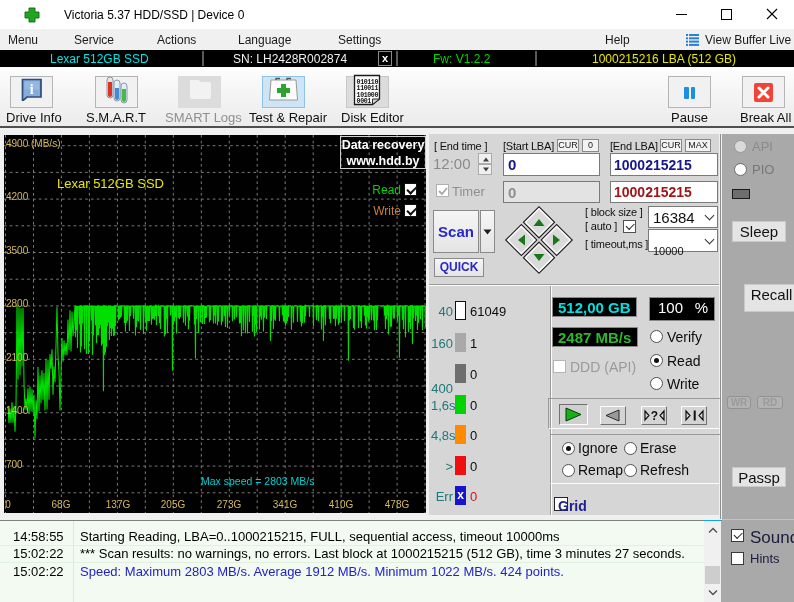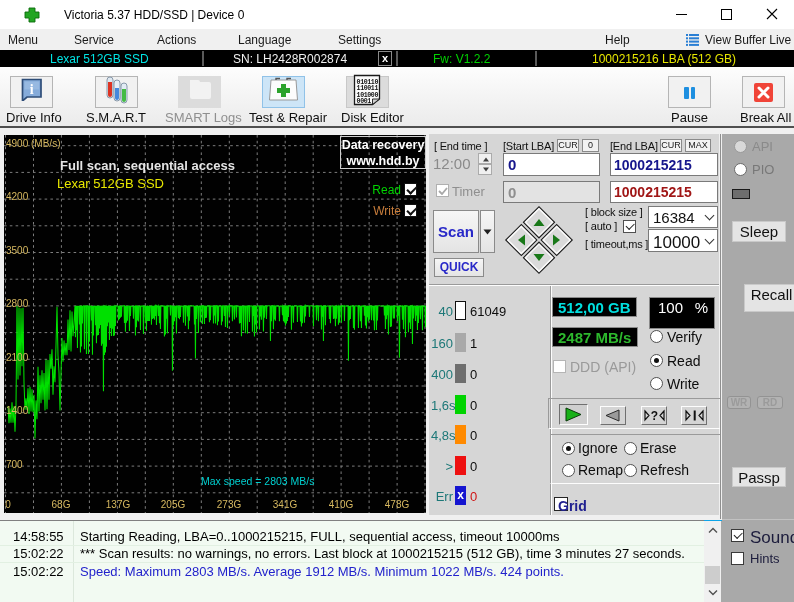--- a/index.html
+++ b/index.html
@@ -184,21 +184,20 @@
       <div class="abs gy" style="top:270px">1400</div>
       <div class="abs gy" style="top:324px">700</div>
       <div class="abs gx" style="left:0px;width:8px">0</div>
       <div class="abs gx" style="left:43px">68G</div>
       <div class="abs gx" style="left:100px">137G</div>
       <div class="abs gx" style="left:155px">205G</div>
       <div class="abs gx" style="left:211px">273G</div>
       <div class="abs gx" style="left:267px">341G</div>
       <div class="abs gx" style="left:323px">410G</div>
       <div class="abs gx" style="left:379px">478G</div>
-      <div class="abs" style="left:56px;top:23px;font-size:13px;font-weight:bold;color:#e4e4e4">Full scan, sequential access</div>
       <div class="abs" style="left:53px;top:41px;font-size:13px;color:#e8e800">Lexar 512GB SSD</div>
       <div class="abs" style="left:336px;top:1px;width:86px;height:33px;border:1px solid #cfcfcf;color:#fff;font-weight:bold;font-size:12.5px;text-align:center;line-height:15.5px;white-space:nowrap;padding-top:1px">Data recovery<br>www.hdd.by</div>
       <div class="abs" style="right:25px;top:48px;font-size:12px;color:#00d400">Read</div>
       <div class="abs cbx" style="left:400px;top:48px"></div>
       <div class="abs" style="right:25px;top:69px;font-size:12px;color:#c97e3c">Write</div>
       <div class="abs cbx" style="left:400px;top:69px"></div>
       <div class="abs" style="left:197px;top:340px;font-size:10.5px;color:#00cfcf">Max speed = 2803 MB/s</div>
     </div>
     <div id="panel">
       <div class="lbl" style="left:5px;top:6px">[ End time ]</div>
@@ -249,51 +248,51 @@
       </svg>
       <div class="lbl" style="left:156px;top:72px">[ block size ]</div>
       <div class="combo" style="left:219px;top:72px;width:70px;height:22px">
           <div class="abs" style="left:4px;top:2px;font-size:15px;color:#101010">16384</div>
           <div class="ch"></div>
         </div>
       <div class="lbl" style="left:156px;top:86px">[ auto ]</div>
       <div class="cb ck" style="left:194px;top:86px"></div>
       <div class="lbl" style="left:156px;top:104px">[ timeout,ms ]</div>
       <div class="combo" style="left:219px;top:95px;width:70px;height:23px">
-          <div class="abs" style="left:4px;top:3px;font-size:17px;color:#101010">10000</div>
+          <div class="abs" style="left:4px;top:15px;font-size:11px;color:#101010">10000</div>
           <div class="ch"></div>
         </div>
       <div class="btn" style="left:5px;top:124px;width:50px;height:19px;font-size:12px;line-height:17px">QUICK</div>
       <div class="sep-h" style="left:0px;top:150px;width:290px"></div>
       <div class="sep-v" style="left:121px;top:152px;height:229px"></div>
 
       <div class="legt" style="left:2px;top:170px">40</div>
         <div class="legb" style="left:26px;top:167px;background:#fff;border:1px solid #101010"></div>
         <div class="legc" style="left:41px;top:170px">61049</div>
       <div class="legt" style="left:2px;top:202px">160</div>
         <div class="legb" style="left:26px;top:199px;background:#a9a9a9"></div>
         <div class="legc" style="left:41px;top:202px">1</div>
-      <div class="legt" style="left:2px;top:233px">400</div>
+      <div class="legt" style="left:2px;top:247px">400</div>
         <div class="legb" style="left:26px;top:230px;background:#6e6e6e"></div>
         <div class="legc" style="left:41px;top:233px">0</div>
       <div class="legt" style="left:2px;top:264px">1,6s</div>
         <div class="legb" style="left:26px;top:261px;background:#00d400"></div>
         <div class="legc" style="left:41px;top:264px">0</div>
       <div class="legt" style="left:2px;top:294px">4,8s</div>
         <div class="legb" style="left:26px;top:291px;background:#ff8a00"></div>
         <div class="legc" style="left:41px;top:294px">0</div>
       <div class="legt" style="left:2px;top:325px">&gt;</div>
         <div class="legb" style="left:26px;top:322px;background:#ee1010"></div>
         <div class="legc" style="left:41px;top:325px">0</div>
       <div class="legt" style="left:2px;top:355px">Err</div>
         <div class="legb" style="left:26px;top:352px;background:#1515d0;color:#fff;font-weight:bold;font-size:12px;text-align:center;line-height:19px">x</div>
         <div class="legc" style="left:41px;top:355px;color:#d01515">0</div>
 
       <div class="abs" style="left:123px;top:163px;width:85px;height:20px;background:#000;border:1px solid #8a8a8a;color:#00e0e0;font-weight:bold;font-size:15px;padding:1px 0 0 5px">512,00 GB</div>
-      <div class="abs" style="left:220px;top:163px;width:66px;height:32px;background:#000;border:1px solid #8a8a8a;color:#fff;font-size:15px;padding:1px 6px 0 8px">100<span style="float:right">%</span></div>
+      <div class="abs" style="left:220px;top:163px;width:66px;height:24px;background:#000;border:1px solid #8a8a8a;color:#fff;font-size:15px;padding:1px 6px 0 8px">100<span style="float:right">%</span></div>
       <div class="abs" style="left:123px;top:193px;width:86px;height:20px;background:#000;border:1px solid #8a8a8a;color:#2db82d;font-weight:bold;font-size:15px;padding:1px 0 0 5px">2487 MB/s</div>
       <div class="rad" style="left:221px;top:196px"></div>
         <div class="rlabel" style="left:238px;top:195px">Verify</div>
       <div class="rad sel" style="left:221px;top:220px"></div>
         <div class="rlabel" style="left:238px;top:219px">Read</div>
       <div class="rad" style="left:221px;top:243px"></div>
         <div class="rlabel" style="left:238px;top:242px">Write</div>
       <div class="cb" style="left:124px;top:226px;border-color:#b5b5b5"></div>
       <div class="rlabel" style="left:141px;top:225px;color:#9a9a9a">DDD (API)</div>
 

